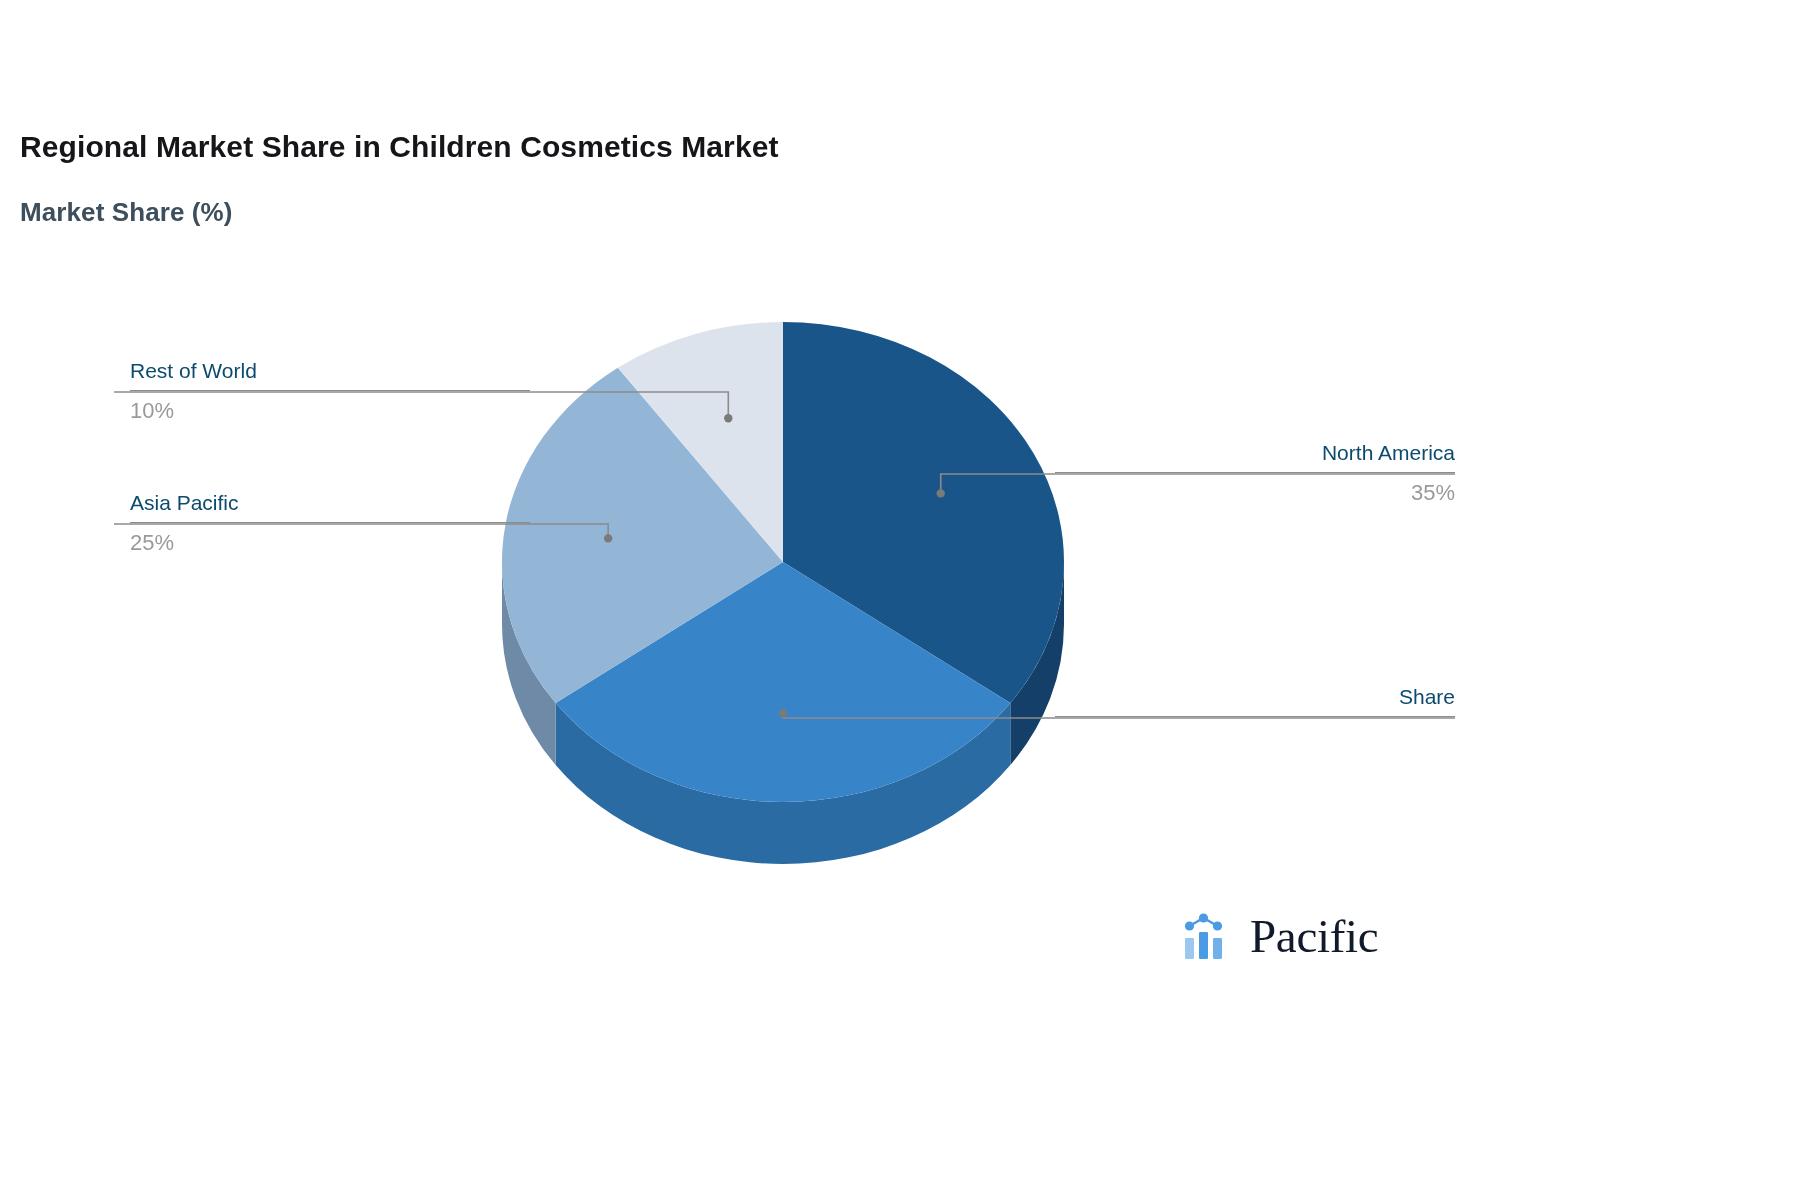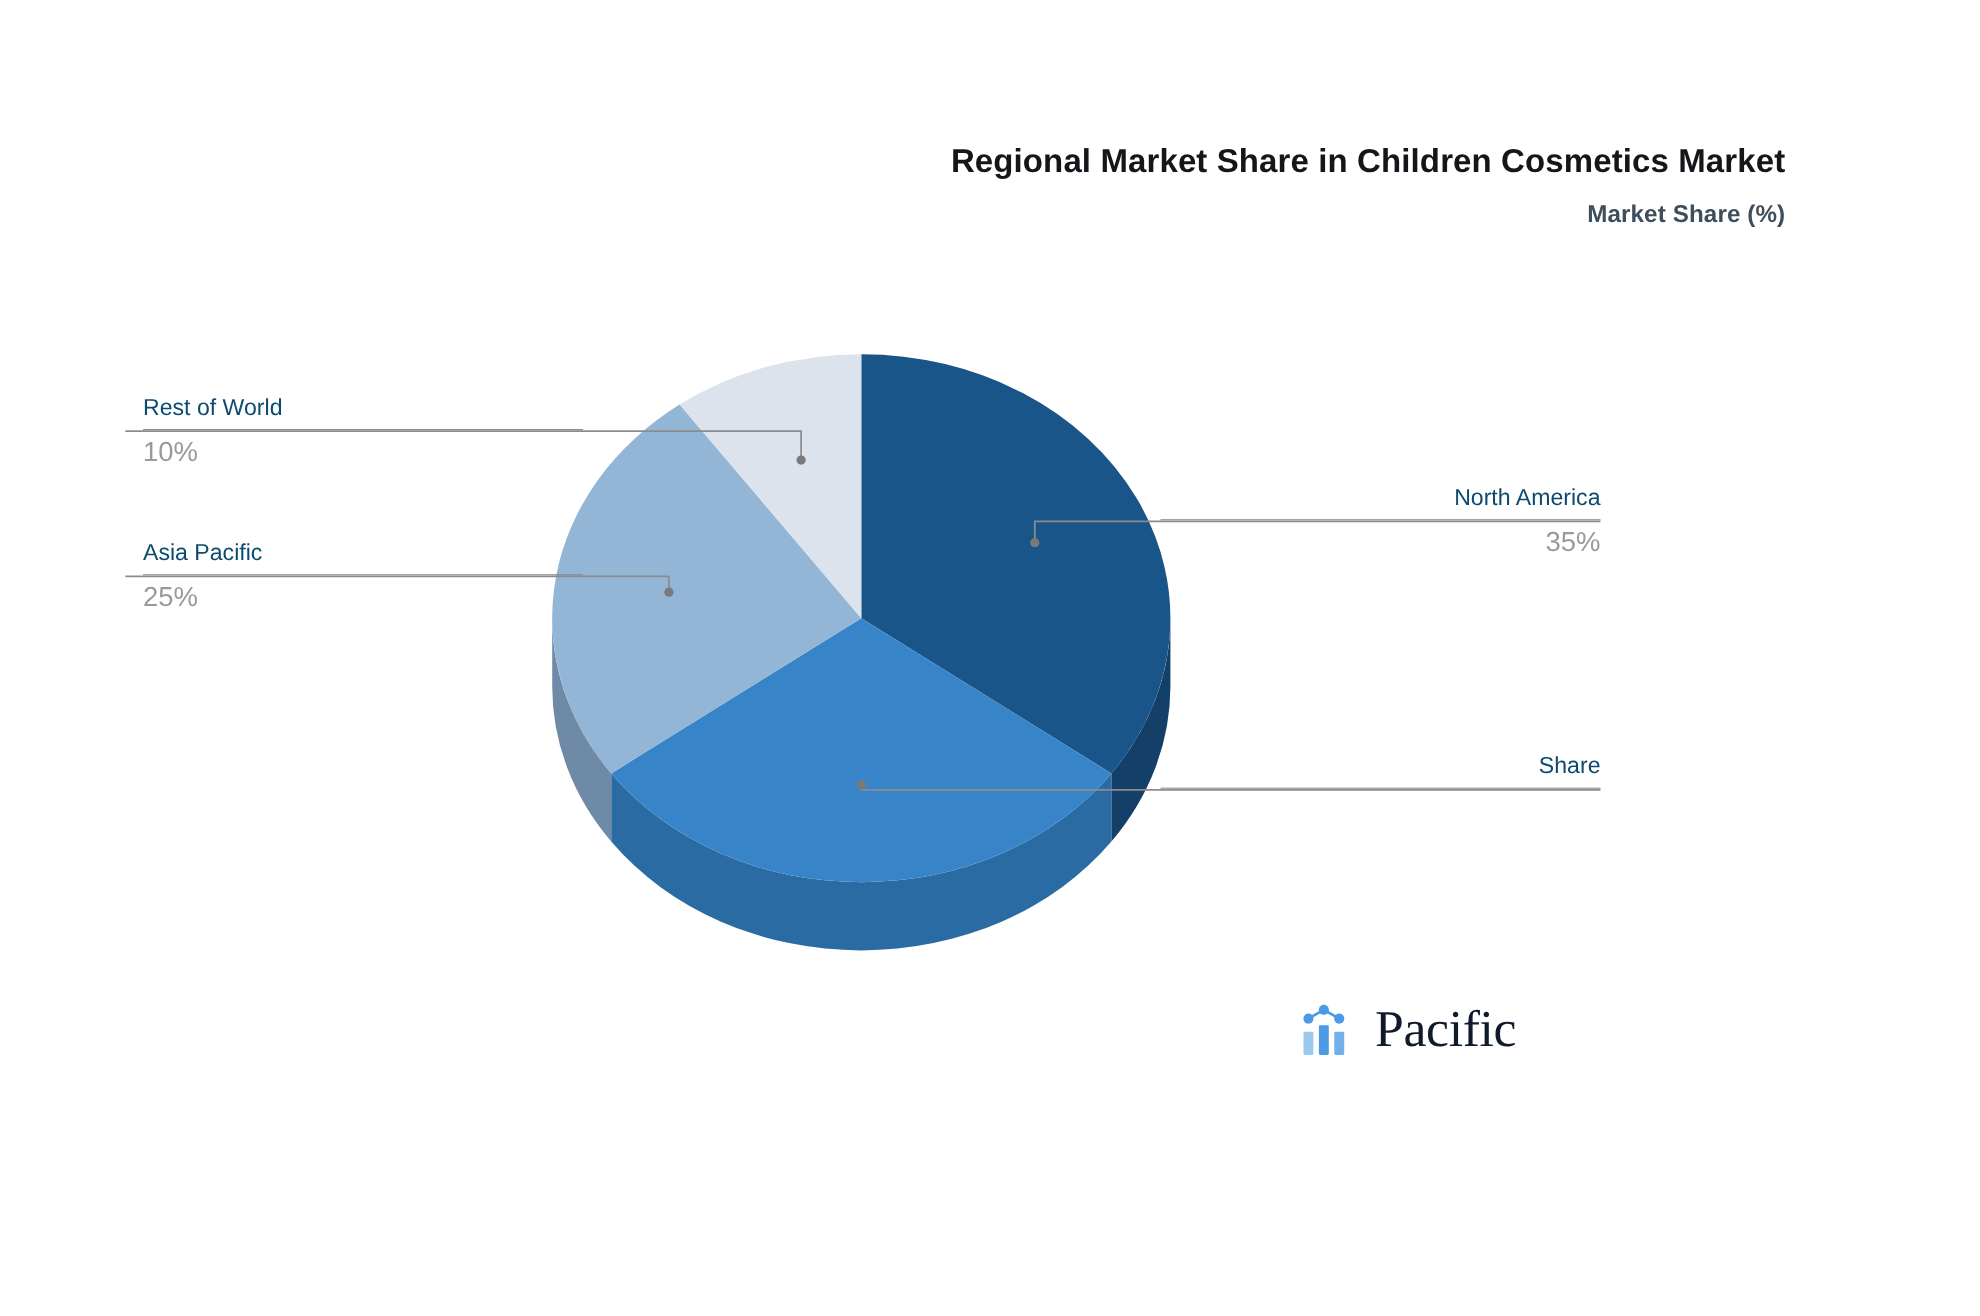--- a/index.html
+++ b/index.html
@@ -23,33 +23,34 @@
     height: 1196px;
     background: #ffffff;
   }
 
   
   .title-block {
     position: absolute;
     left: 0;
     top: 128px;
     width: 1623px;
-    text-align: right;
+    text-align: left;
+    padding-left: 20px;
   }
   .chart-title {
     font-size: 30px;
     font-weight: bold;
     color: #15161a;
     letter-spacing: 0.1px;
     line-height: 38px;
     white-space: nowrap;
   }
   .chart-subtitle {
-    margin-top: 12px;
-    font-size: 22px;
+    margin-top: 29px;
+    font-size: 26px;
     font-weight: bold;
     color: #3d4e5c;
     letter-spacing: 0.1px;
     line-height: 34px;
     white-space: nowrap;
   }
 
   
   #pie-wrap {
     position: absolute;
@@ -69,21 +70,21 @@
     color: #0c4a6e;
     line-height: 26px;
     white-space: nowrap;
   }
   .callout .cl-rule {
     height: 0;
     border-top: 1.6px solid #8c8c8c;
     margin-top: 6px;
   }
   .callout .cl-value {
-    font-size: 25px;
+    font-size: 22px;
     color: #9a9a9a;
     line-height: 26px;
     margin-top: 7px;
     white-space: nowrap;
   }
   .callout.left  { text-align: left; }
   .callout.right { text-align: right; }
 
   
   #logo {

